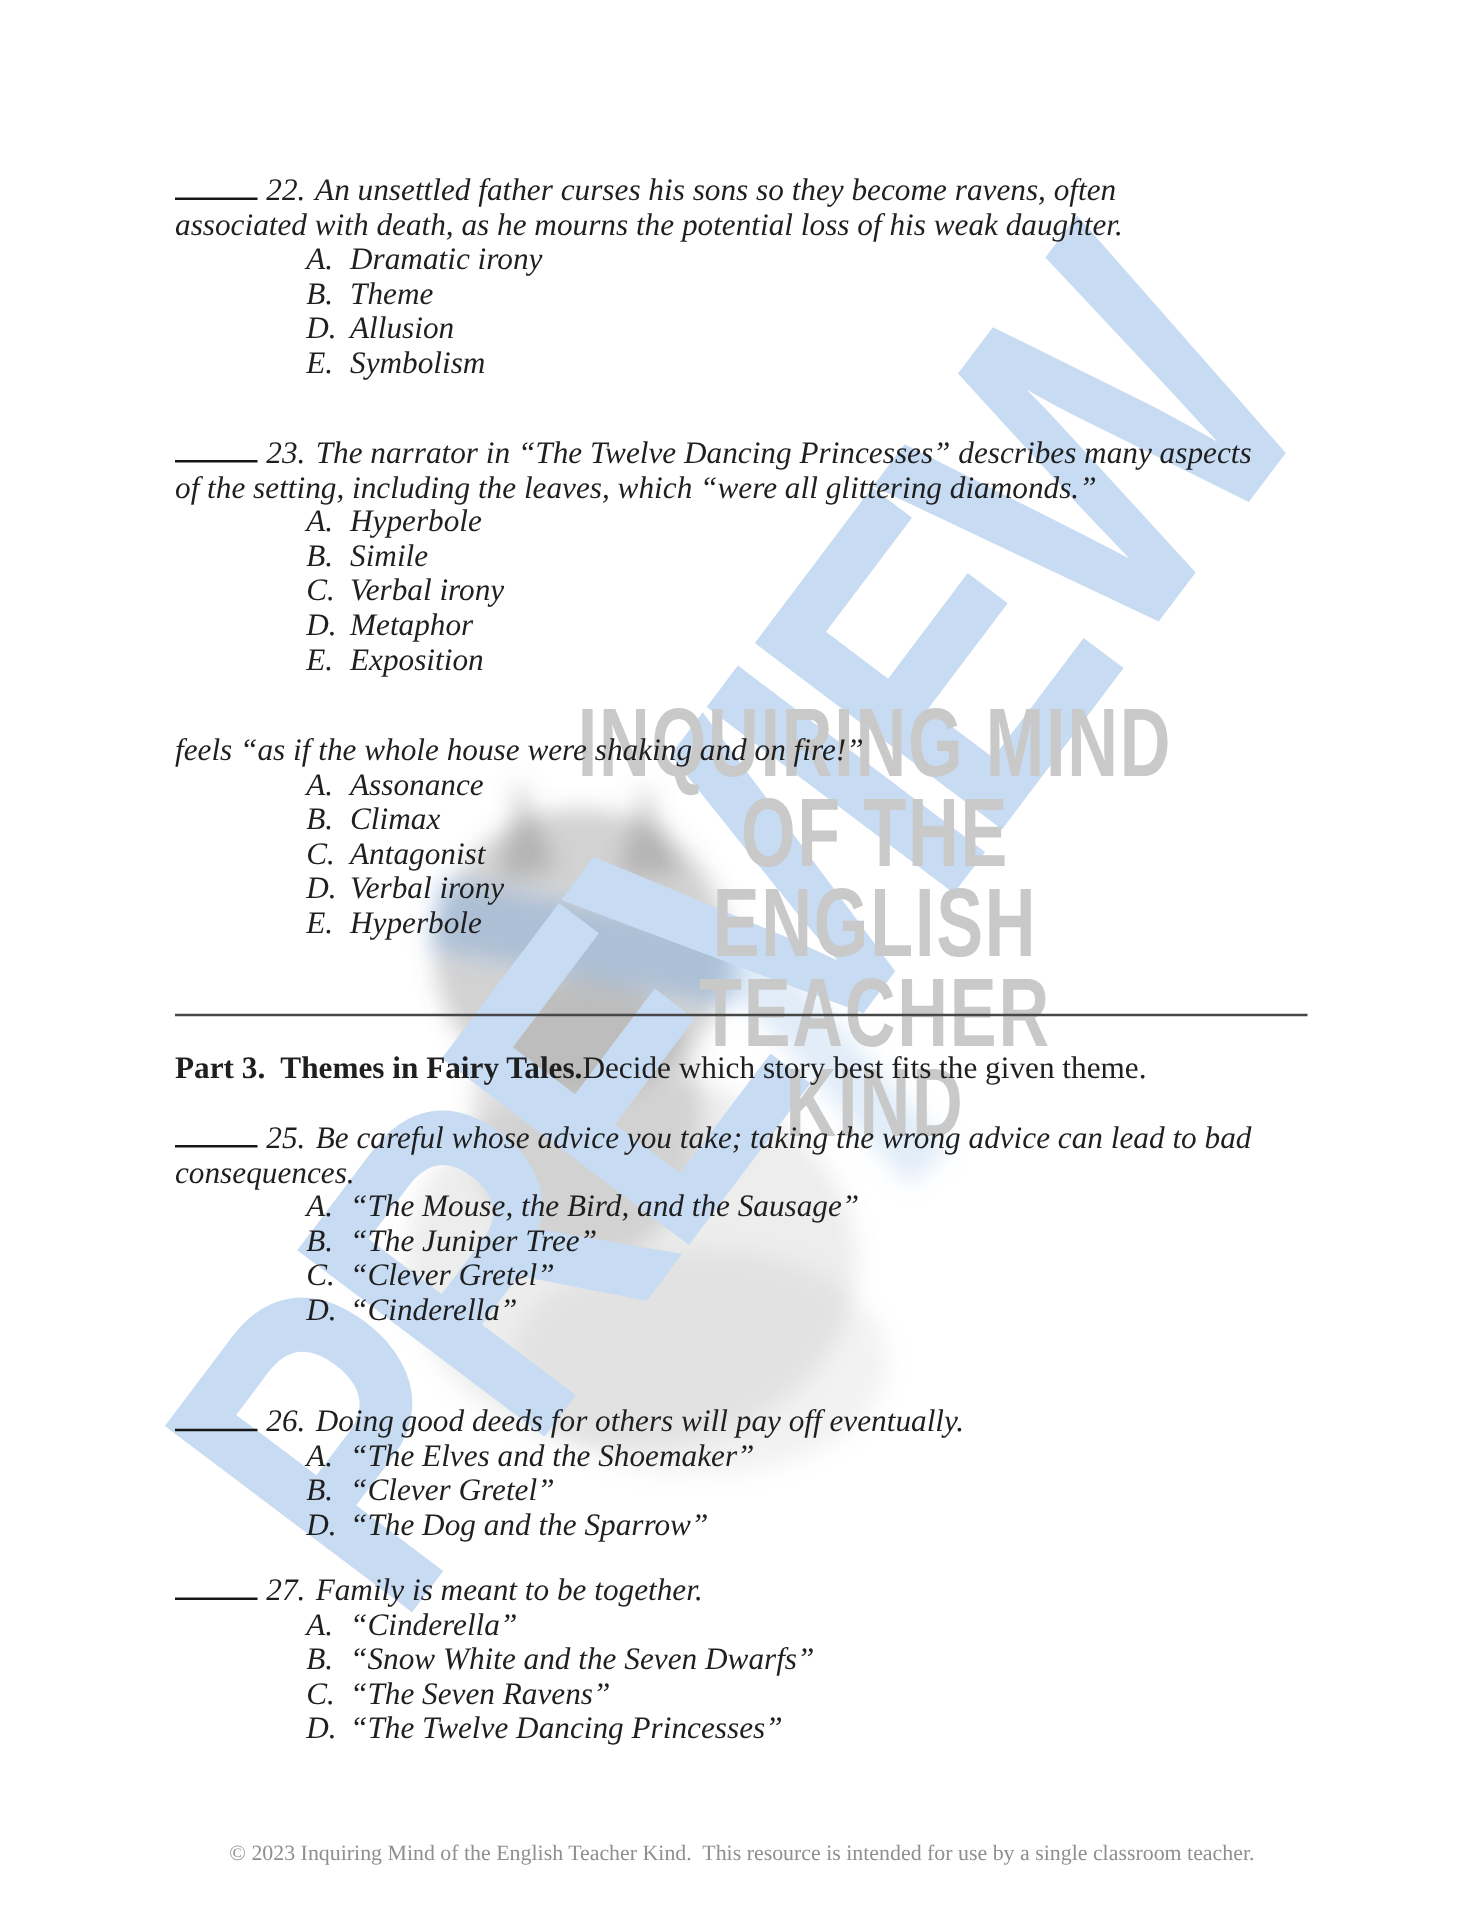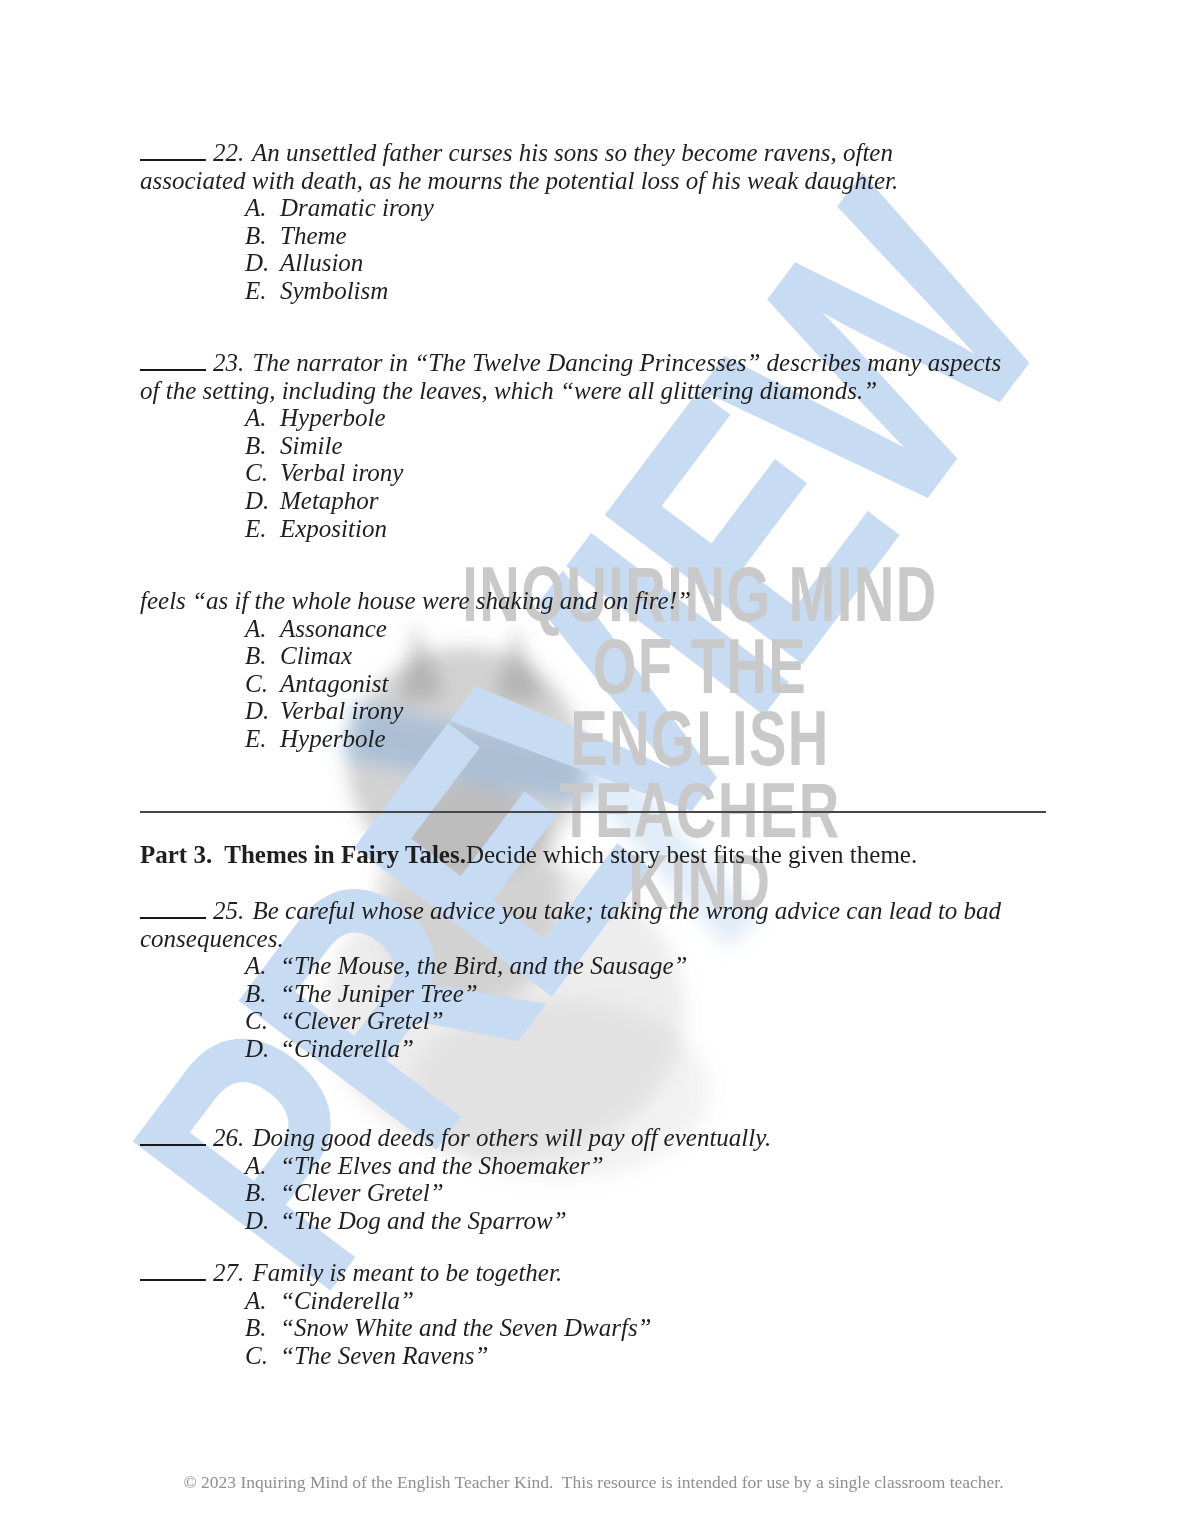--- a/index.html
+++ b/index.html
@@ -147,20 +147,21 @@
     </section>
 
     <section class="q" style="top:1259px">
       <div class="qline">
         <span class="blank"></span><span class="qnum">27.</span> <span>Family is meant to be together.</span>
       </div>
       <div class="opts">
         <div class="opt"><span class="letter">A.</span><span>“Cinderella”</span></div>
         <div class="opt"><span class="letter">B.</span><span>“Snow White and the Seven Dwarfs”</span></div>
         <div class="opt"><span class="letter">C.</span><span>“The Seven Ravens”</span></div>
+        <div class="opt"><span class="letter">D.</span><span>“The Twelve Dancing Princesses”</span></div>
       </div>
     </section>
 
     <div class="footer">
       <div>© 2023 Inquiring Mind of the English Teacher Kind.  This resource is intended for use by a single classroom teacher.</div>
       
     </div>
 
   </div>
 </div>

